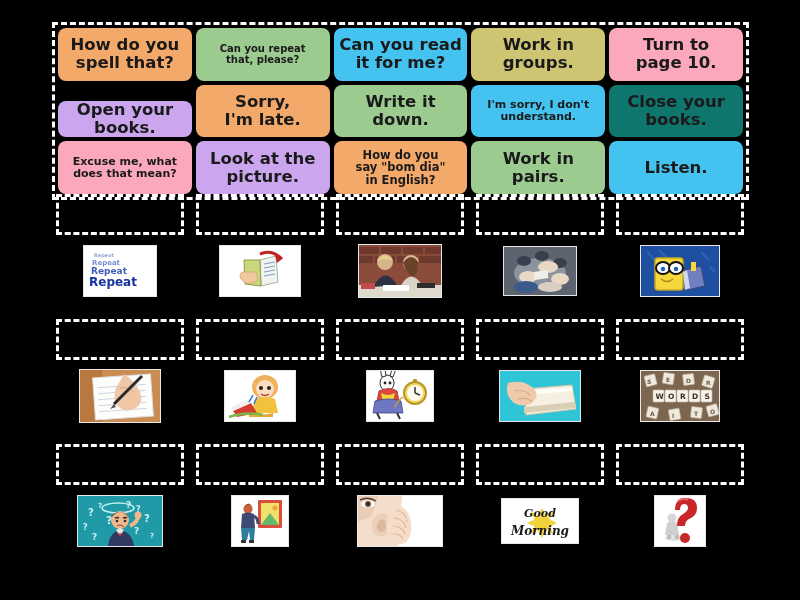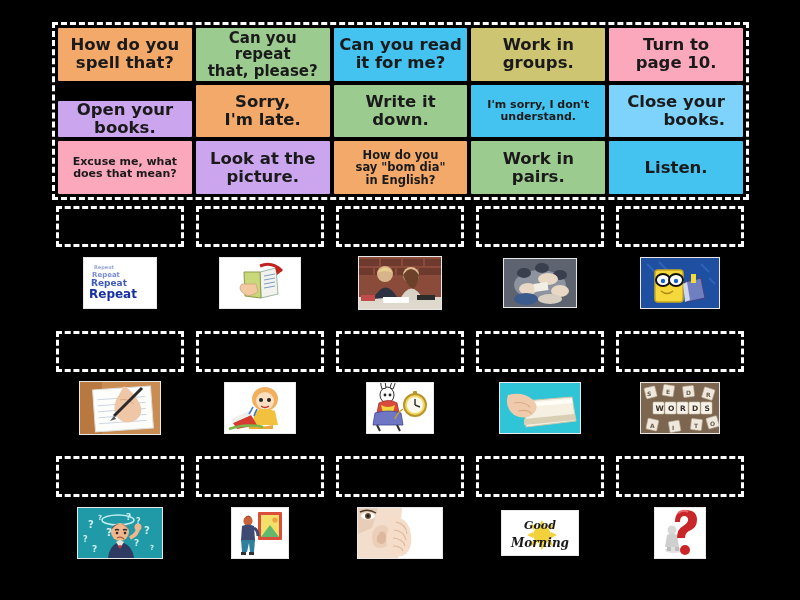--- a/index.html
+++ b/index.html
@@ -25,34 +25,34 @@
     grid-template-columns: repeat(5, 1fr);
     grid-template-rows: repeat(3, 1fr);
     gap: 4px;
   }
   .word-card {
     display: flex; align-items: center; justify-content: center;
     text-align: center;
     color: #1a1a1a;
     line-height: 1.1;
     padding: 2px 3px;
-    border-radius: 1px;
+    border-radius: 8px;
     font-weight: 700;
     white-space: pre-line;
     overflow: hidden;
   }
   .fs-lg  { font-size: 16.5px; }
-  .fs-md  { font-size: 15px; }
+  .fs-md  { font-size: 10px; }
   .fs-sm  { font-size: 11px; }
   .fs-xs  { font-size: 11.5px; }
 
   
   #drop-area {
     position: absolute;
-    left: 0; top: 206px;
+    left: 0; top: 194px;
     width: 800px; height: 394px;
   }
   .drop-row {
     position: relative;
     height: 125px;
     display: grid;
     grid-template-columns: repeat(5, 1fr);
     column-gap: 12px;
     padding: 0 56px;
   }
@@ -100,21 +100,21 @@
         <div class="word-card fs-lg" style="background: rgb(251, 168, 189);">Turn to
 page 10.</div>
         <div class="word-card fs-lg" style="background: rgb(203, 166, 238); margin-top: 16px;">Open your
 books.</div>
         <div class="word-card fs-lg" style="background: rgb(242, 169, 106);">Sorry,
 I'm late.</div>
         <div class="word-card fs-lg" style="background: rgb(156, 203, 144);">Write it
 down.</div>
         <div class="word-card fs-sm" style="background: rgb(69, 195, 240);">I'm sorry, I don't
 understand.</div>
-        <div class="word-card fs-lg" style="background: #7dd3fc; text-align: right;">Close your
+        <div class="word-card fs-lg" style="background: #0f766e;">Close your
 books.</div>
         <div class="word-card fs-sm" style="background: rgb(251, 168, 189);">Excuse me, what
 does that mean?</div>
         <div class="word-card fs-lg" style="background: rgb(203, 166, 238);">Look at the
 picture.</div>
         <div class="word-card fs-xs" style="background: rgb(242, 169, 106);">How do you
 say "bom dia"
 in English?</div>
         <div class="word-card fs-lg" style="background: rgb(156, 203, 144);">Work in
 pairs.</div>

